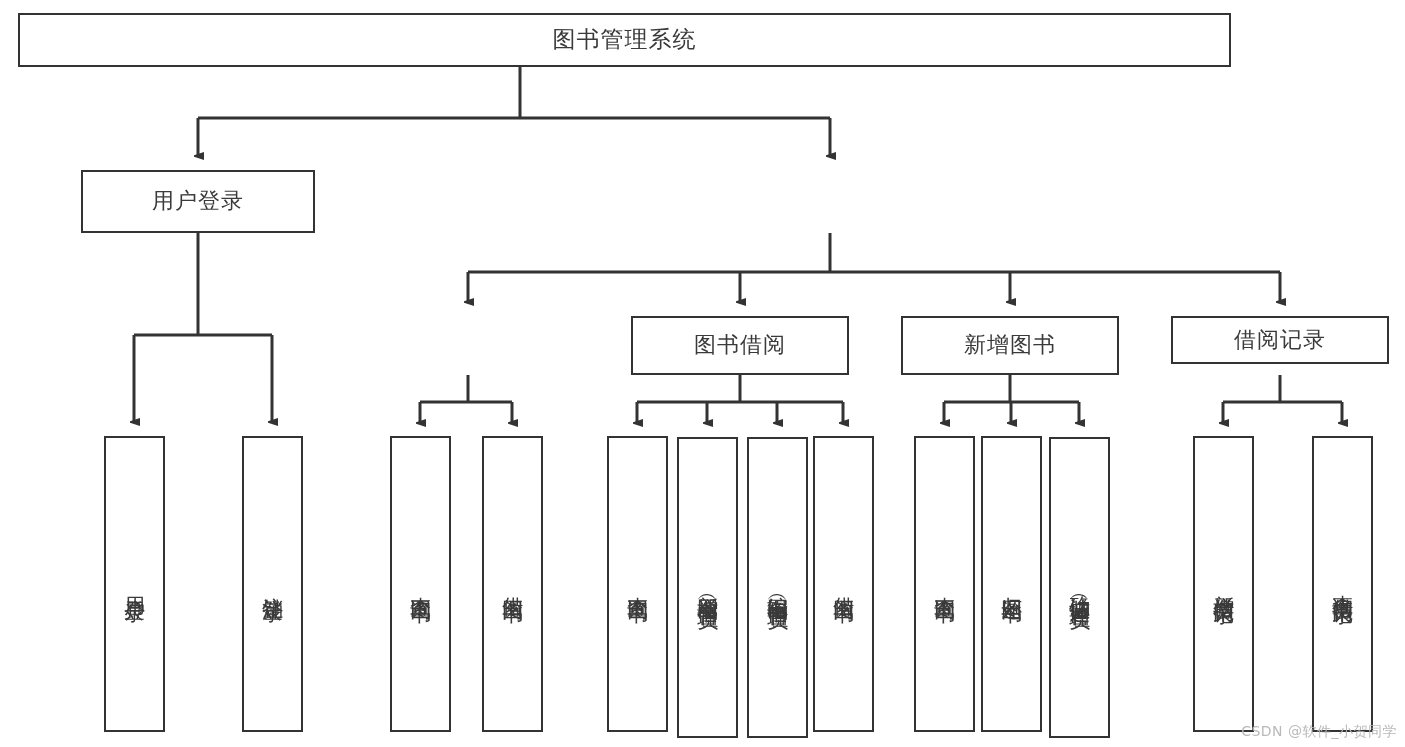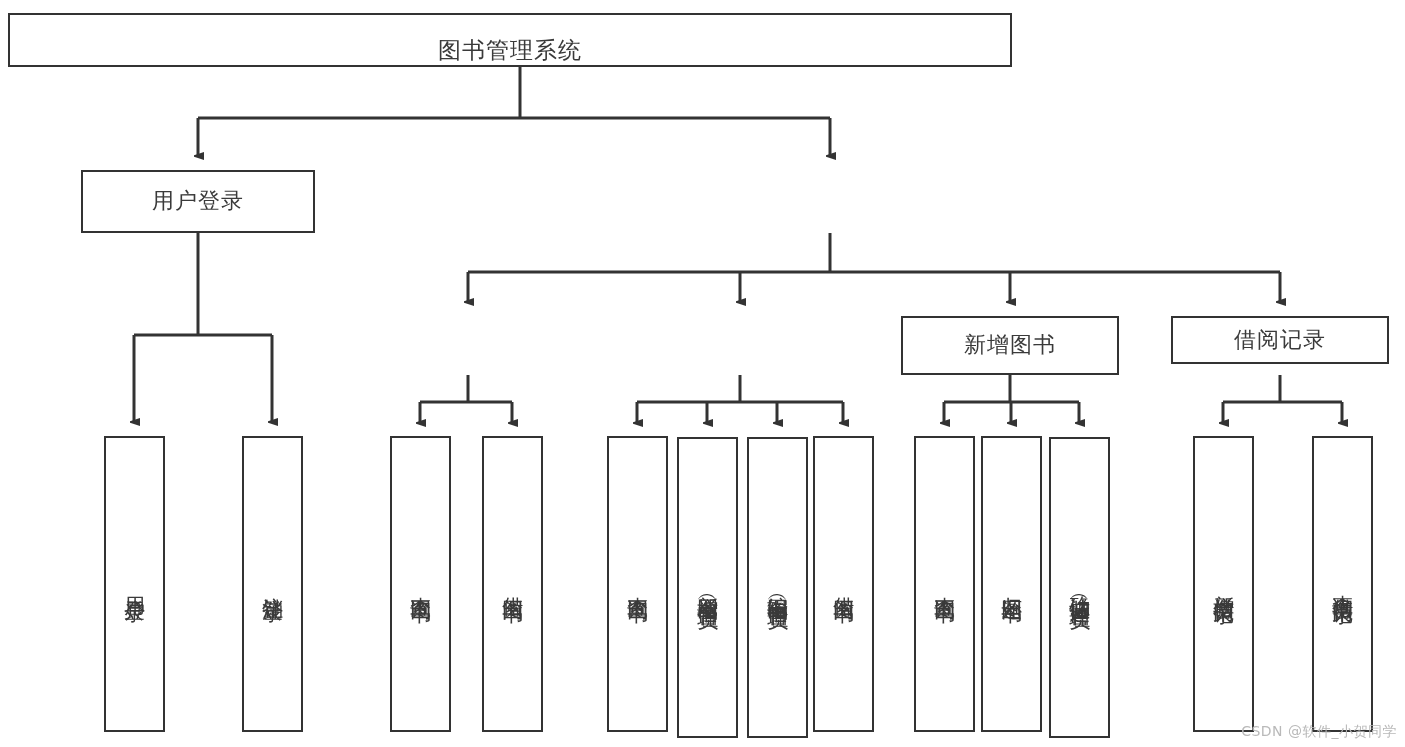--- a/index.html
+++ b/index.html
@@ -120,30 +120,33 @@
       <path d="M1011,402 L1011,423" marker-end="url(#arrow)"></path>
       <path d="M1079,402 L1079,423" marker-end="url(#arrow)"></path>
 
       <path d="M1280,375 L1280,402"></path>
       <path d="M1223,402 L1342,402"></path>
       <path d="M1223,402 L1223,423" marker-end="url(#arrow)"></path>
       <path d="M1342,402 L1342,423" marker-end="url(#arrow)"></path>
     </g>
   </svg>
 
-  <div class="node h root" style="left:8px; top:13px; width:1004px; height:54px;align-items:flex-end;">
+  <div class="node h root" style="left:18px; top:13px; width:1213px; height:54px;">
     <span class="htext">图书管理系统</span>
   </div>
 
   <div class="node h" style="left:81px; top:170px; width:234px; height:63px;">
     <span class="htext">用户登录</span>
   </div>
 
 
 
+  <div class="node h" style="left:631px; top:316px; width:218px; height:59px;">
+    <span class="htext">图书借阅</span>
+  </div>
 
   <div class="node h" style="left:901px; top:316px; width:218px; height:59px;">
     <span class="htext">新增图书</span>
   </div>
 
   <div class="node h" style="left:1171px; top:316px; width:218px; height:48px;">
     <span class="htext">借阅记录</span>
   </div>
 
   <div class="node v" style="left:104px; top:436px; width:61px; height:296px;">

